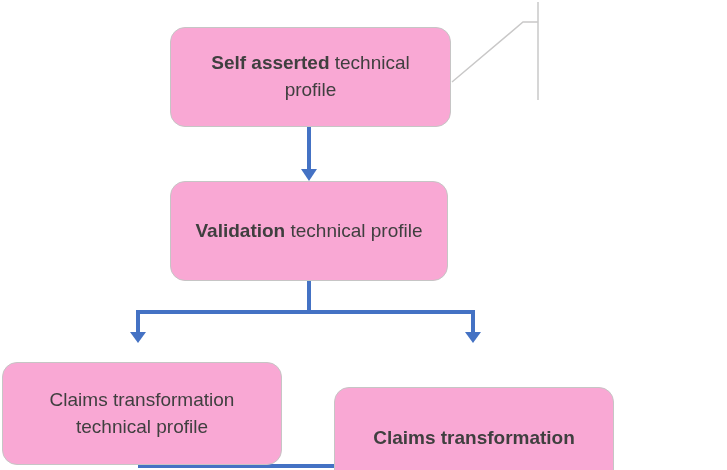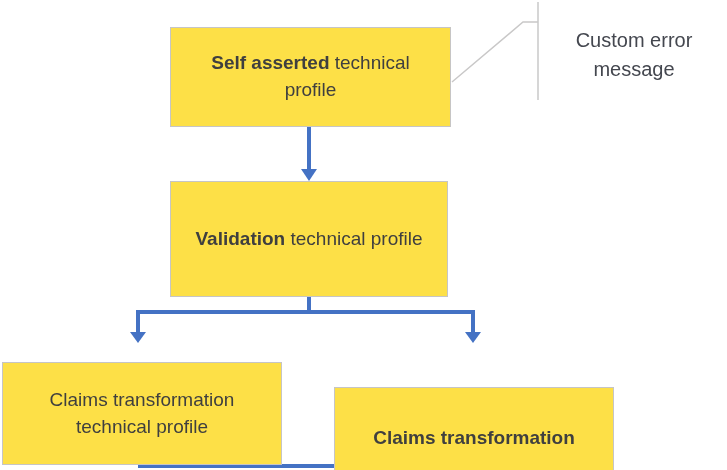--- a/index.html
+++ b/index.html
@@ -14,35 +14,35 @@
   }
   .connectors {
     position: absolute;
     left: 0; top: 0;
     width: 727px; height: 470px;
     pointer-events: none;
   }
   .node {
     position: absolute;
     box-sizing: border-box;
-    background: #fde047;
+    background: #f9a8d4;
     border: 1.5px solid #C6C5C5;
-    border-radius: 0;
+    border-radius: 15px;
     display: flex;
     align-items: center;
     justify-content: center;
     text-align: center;
     padding: 4px 20px;
     color: #3F3F3F;
     font-size: 19px;
     line-height: 1.42;
   }
   .node b { font-weight: bold; color: #3F3F3F; }
   #node-self-asserted { left: 170px; top: 27px;  width: 281px; height: 100px; }
-  #node-validation    { left: 170px; top: 181px; width: 278px; height: 116px; }
+  #node-validation    { left: 170px; top: 181px; width: 278px; height: 100px; }
   #node-claims-tp     { left: 2px;   top: 343px; width: 280px; height: 103px; margin-top: 19px; }
   #node-claims-tr     { left: 334px; top: 343px; width: 280px; height: 103px; margin-top: 44px; }
   .annotation {
     position: absolute;
     left: 548px; top: 26px;
     width: 172px;
     text-align: center;
     color: #44474F;
     font-size: 20px;
     line-height: 1.45;
@@ -89,15 +89,14 @@
   </div>
 
   <div class="node" id="node-claims-tp">
     <div class="node-text"><span>Claims transformation technical profile</span></div>
   </div>
 
   <div class="node" id="node-claims-tr">
     <div class="node-text"><b>Claims transformation</b></div>
   </div>
 
-  <div class="annotation">Custom error message</div>
 
 </div>
 
 </body></html>

